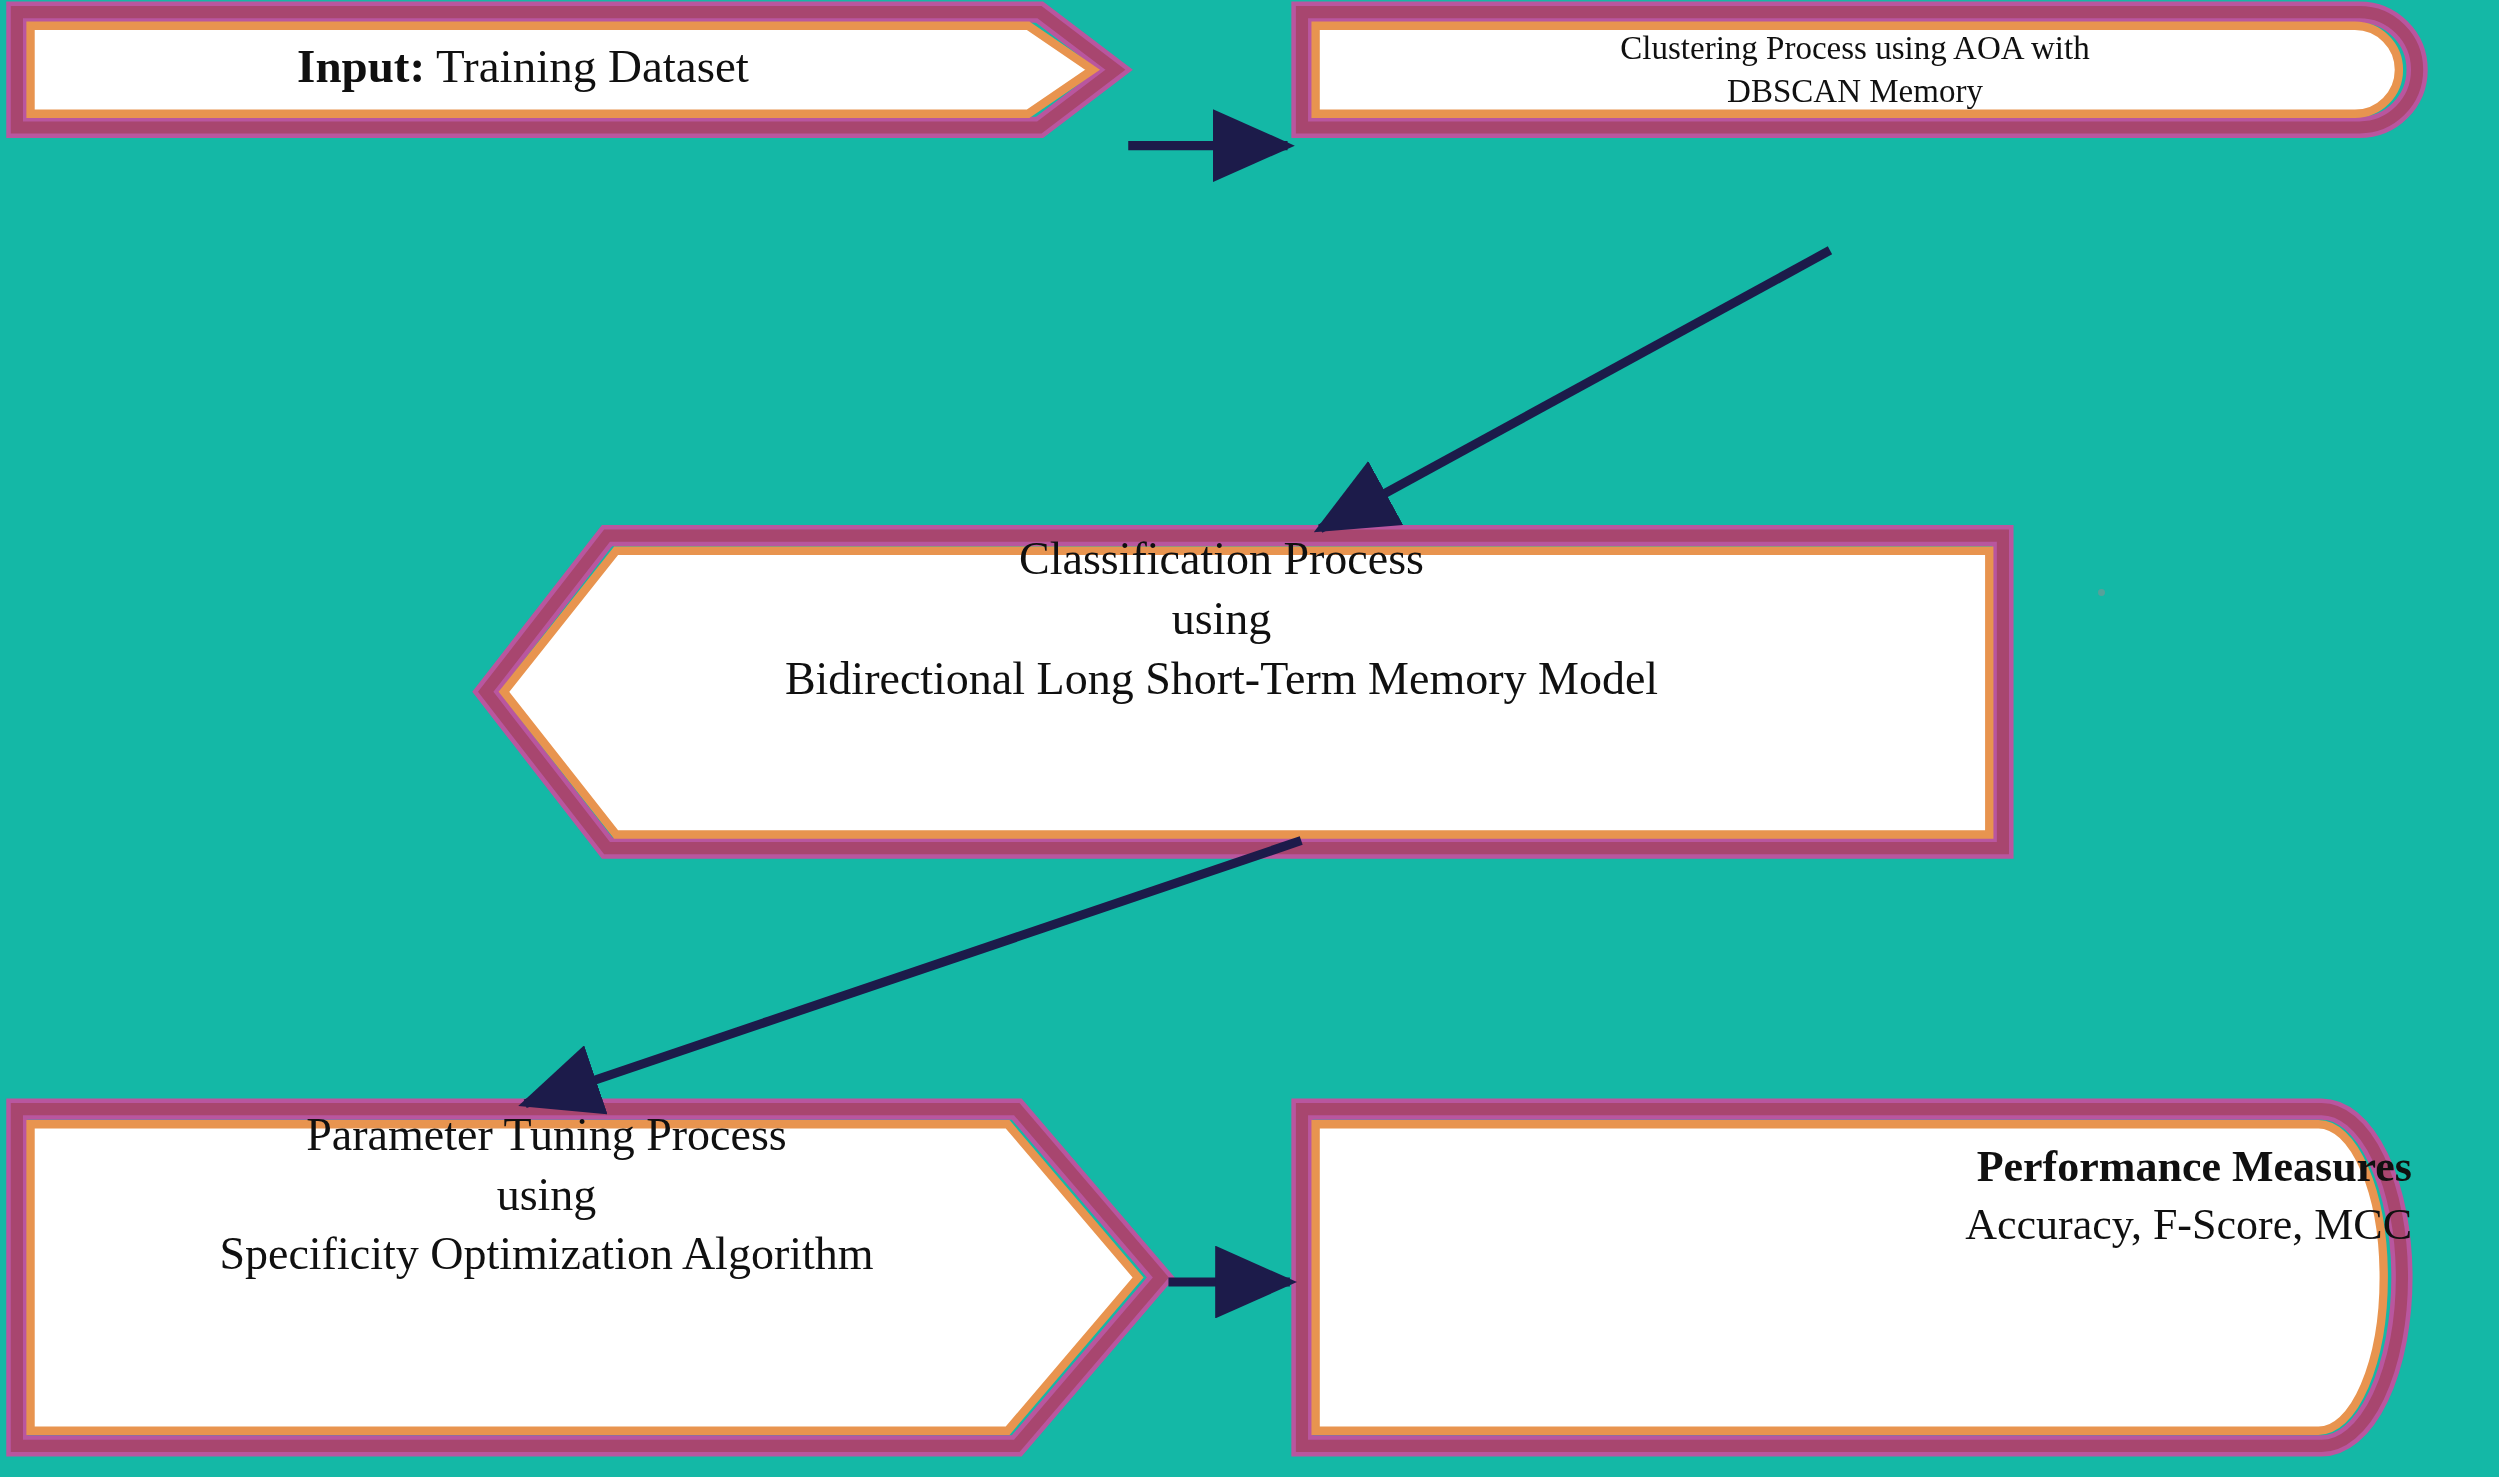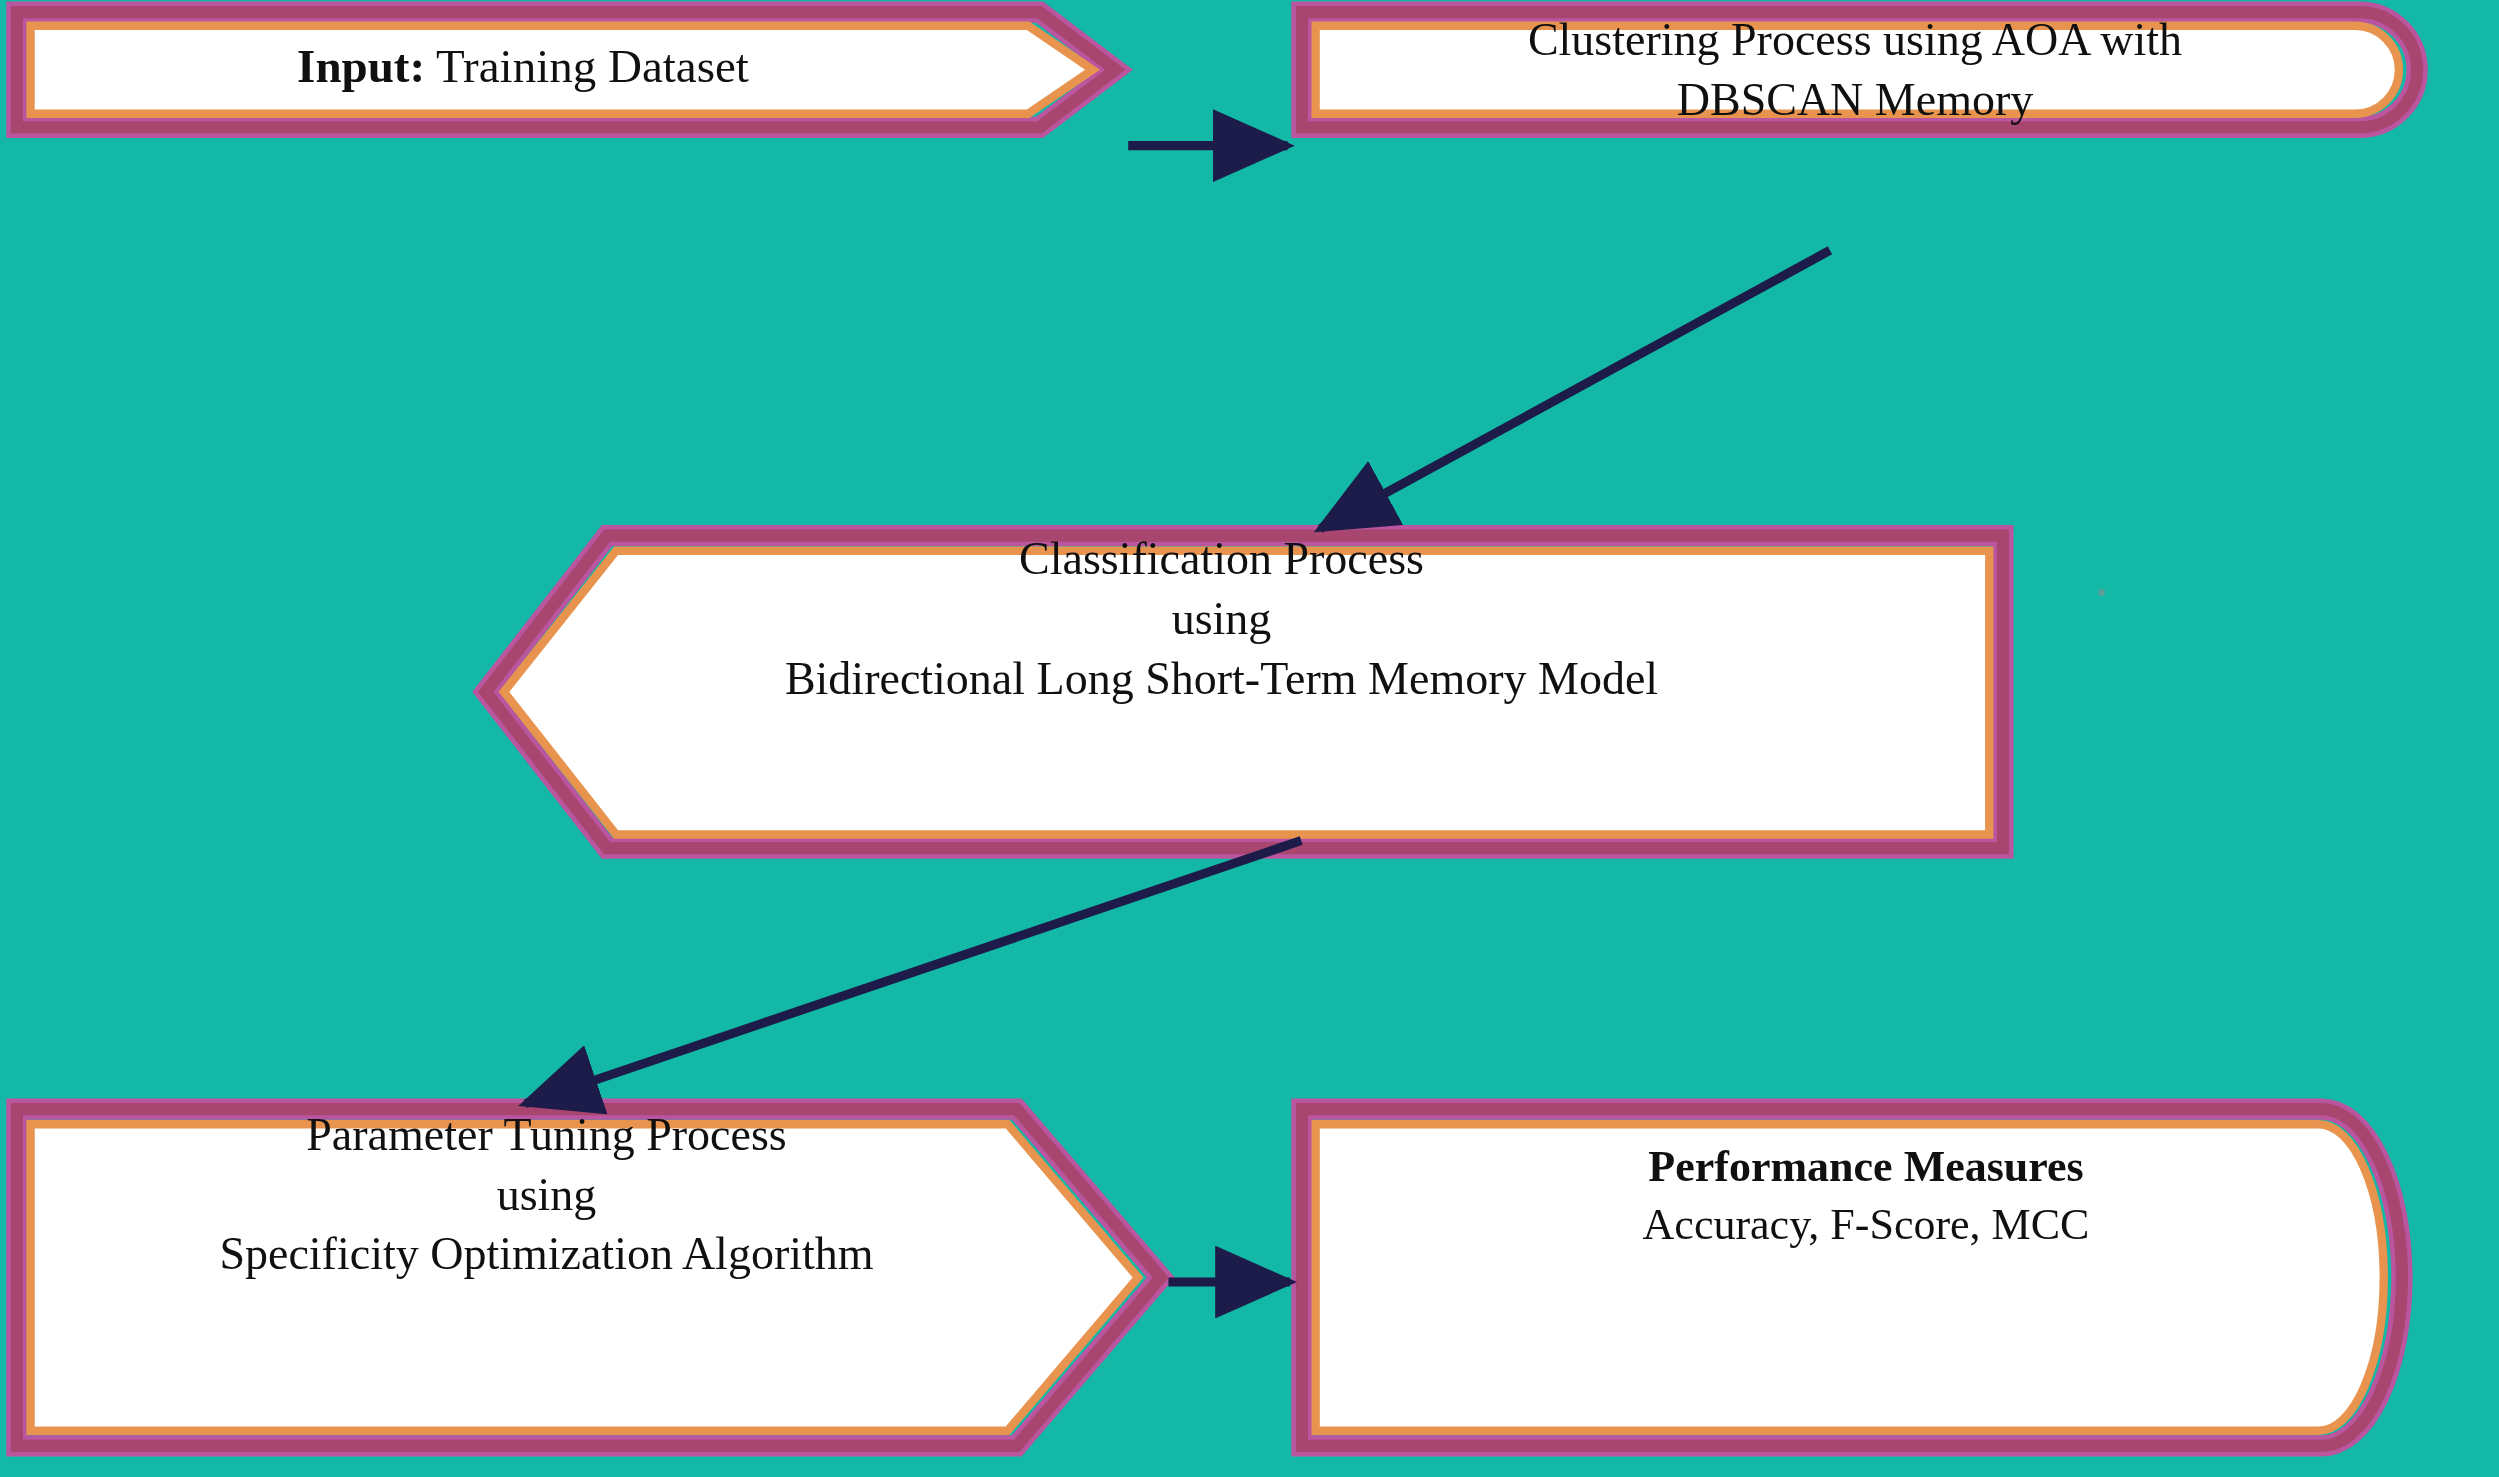--- a/index.html
+++ b/index.html
@@ -35,25 +35,25 @@
     pointer-events: none;
   }
   .node-text .ln {
     display: block;
     white-space: nowrap;
   }
   .bold { font-weight: bold; }
 
   
   #t-input      { left: 30px;   top: 13.7px;   width: 986px; height: 106px; font-size: 47px; }
-  #t-cluster    { left: 1305px; top: 16.7px;   width: 1100px; height: 106px; font-size: 46px; }
+  #t-cluster    { left: 1305px; top: 16.7px;   width: 1100px; height: 106px; font-size: 33px; }
   #t-classify   { left: 531px;  top: 543px;  width: 1381px; height: 152px; font-size: 46px; }
   #t-tuning     { left: 46px;   top: 1115px; width: 1001px; height: 159px; font-size: 46px; }
   #t-perf       { left= 0; }
-  #t-perf       { left: 1320px; top: 1114px; width: 1092px; height: 163px; font-size: 44px; }
+  #t-perf       { left: 1320px; top: 1114px; width: 1092px; height: 163px; font-size: 44px; align-items: flex-end; }
 
   .speck {
     position: absolute;
     width: 6.8px;
     height: 6.8px;
     border-radius: 50%;
     background: #8e8e90;
     opacity: .55;
   }
 </style>

